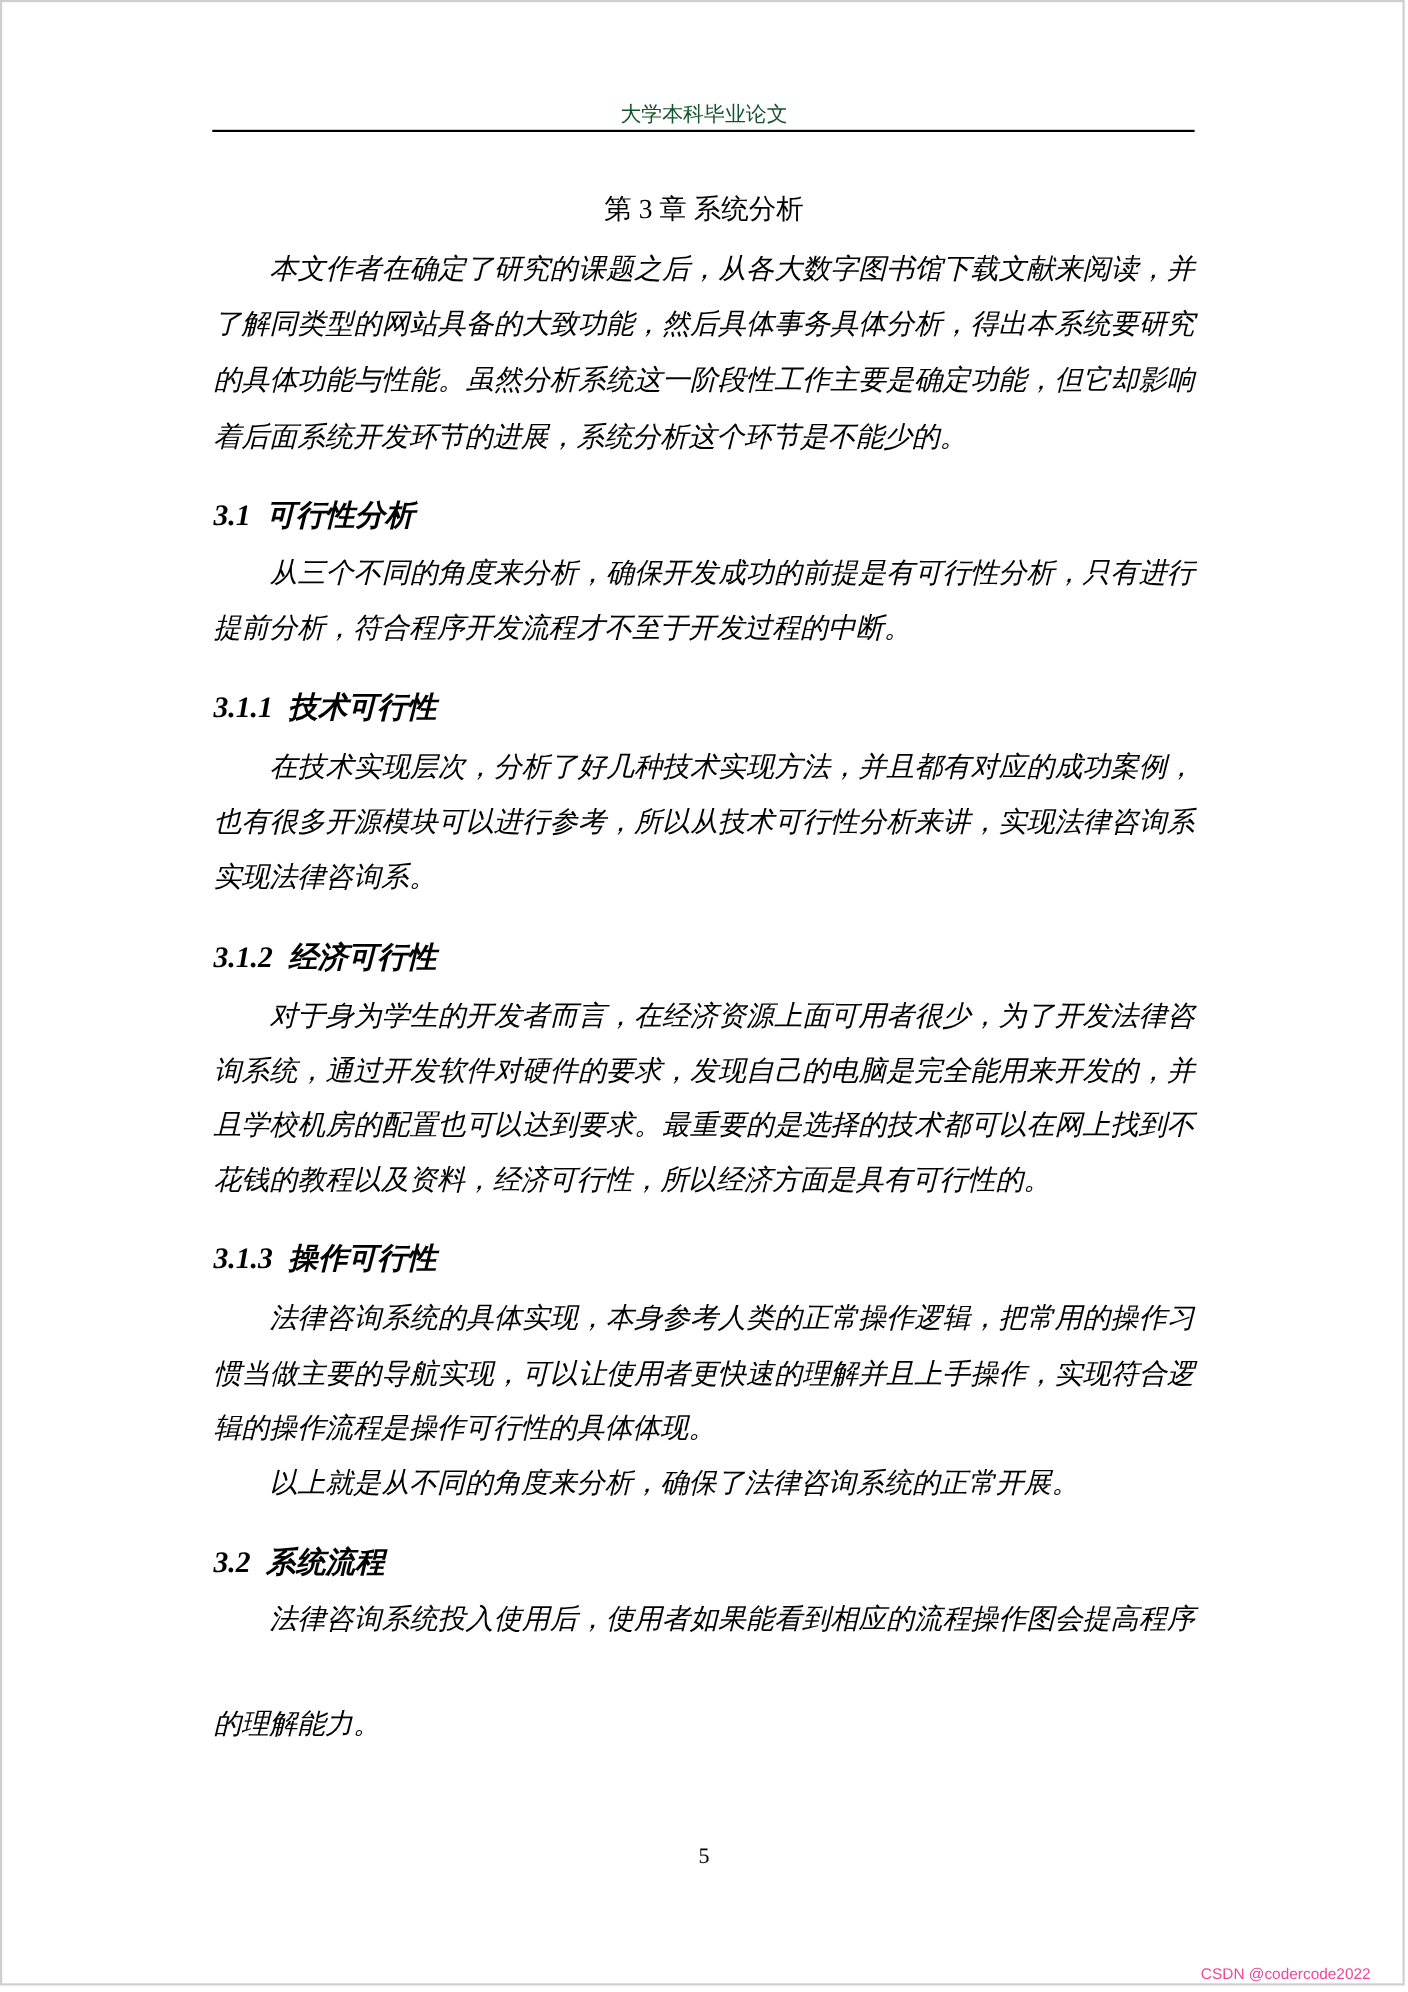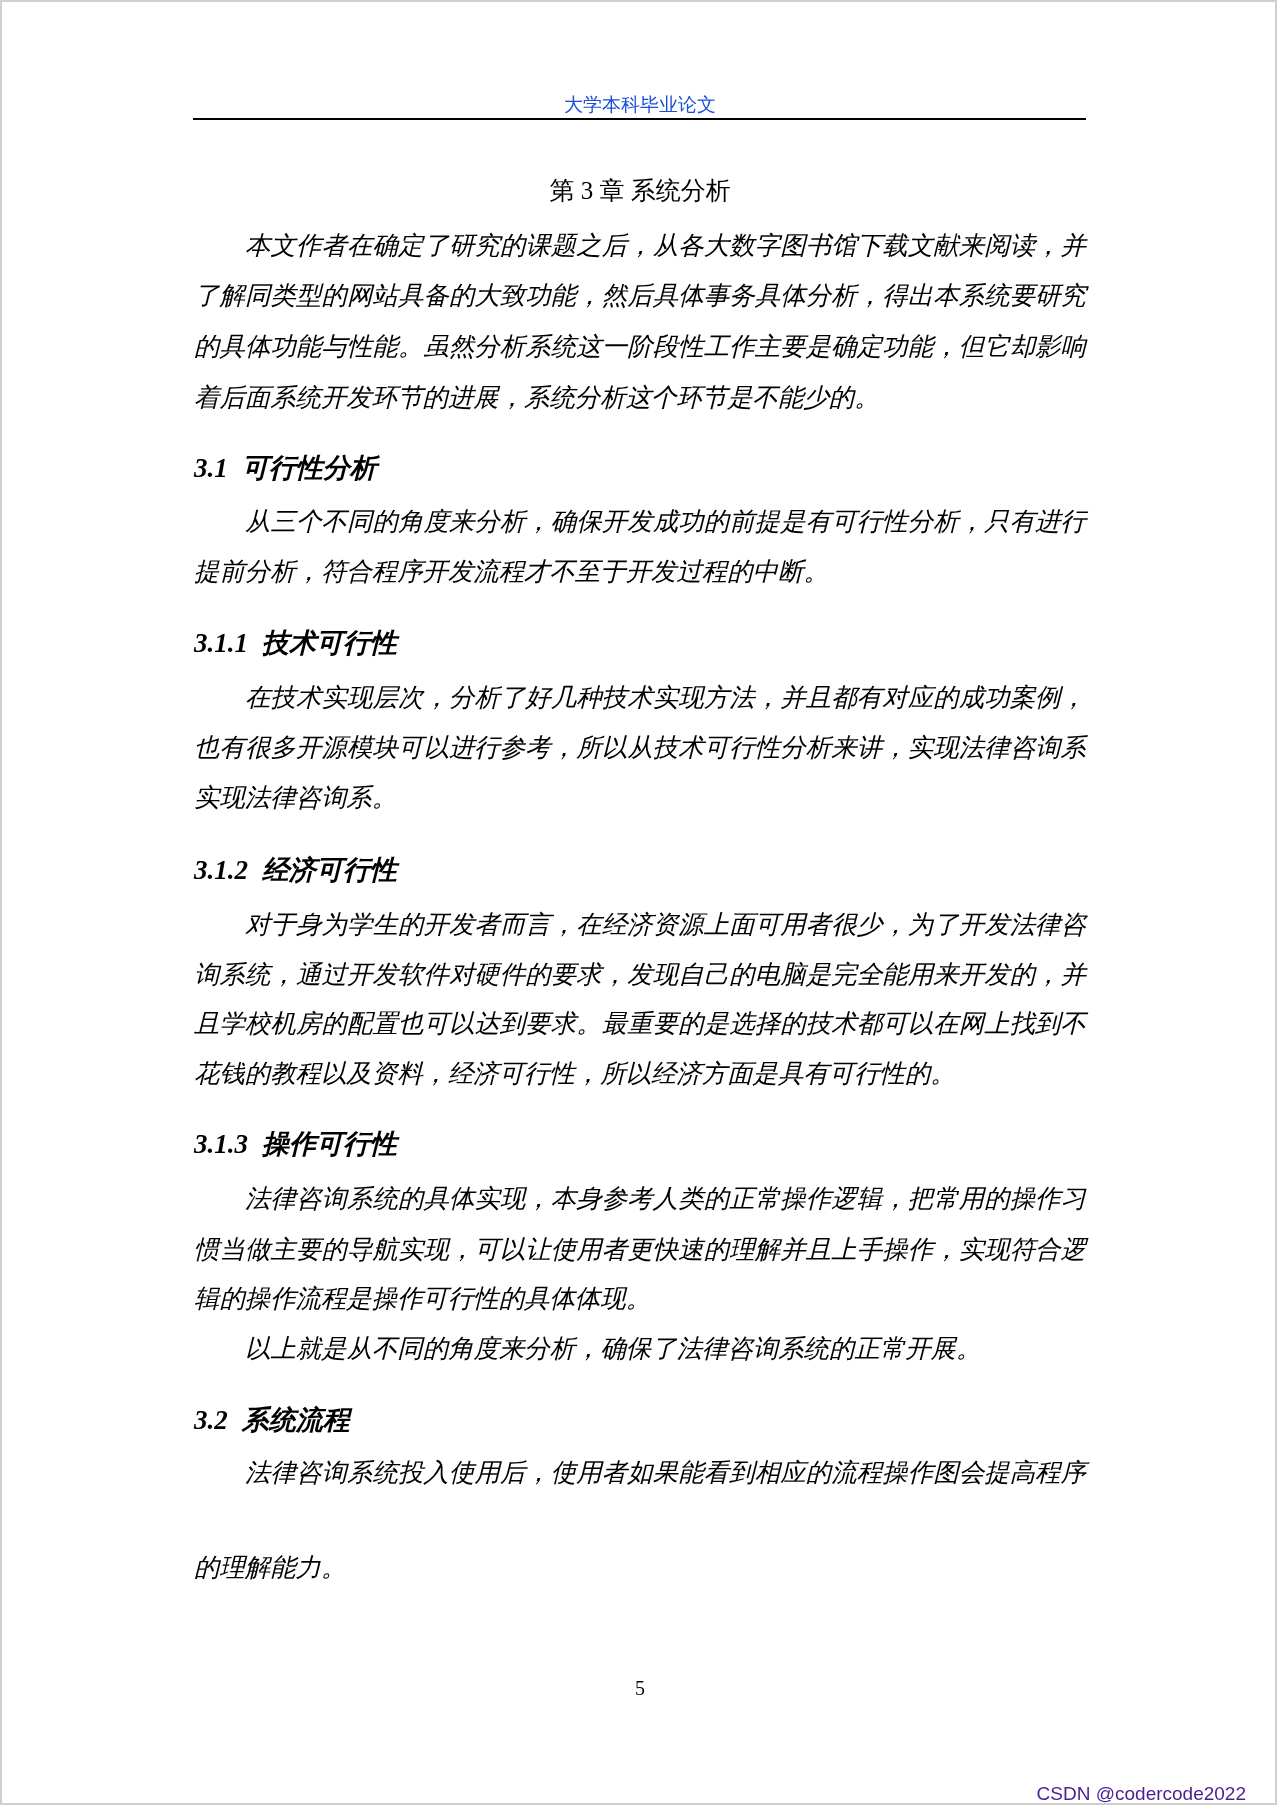--- a/index.html
+++ b/index.html
@@ -2,35 +2,35 @@
 <html><head>
 <meta charset="utf-8">
 <style>
   html, body { margin: 0; padding: 0; background: #ffffff; }
   body { width: 1280px; height: 1811px; position: relative; overflow: hidden;
          font-family: "Liberation Serif", "DejaVu Serif", serif; color: #000; }
   .frame { position: absolute; left: 0; top: 0; width: 1277px; height: 1805px;
            border-top: 2px solid #cfcfcf; border-left: 2px solid #cfcfcf;
            border-right: 2px solid #cfcfcf; border-bottom: 2px solid #cfcfcf; box-sizing: border-box; }
   .running-header { position: absolute; left: 0; width: 1280px; top: 92px; text-align: center;
-                    font-size: 19px; line-height: 26px; color: #1d4ed8; }
+                    font-size: 19px; line-height: 26px; color: #14532d; }
   .header-rule { position: absolute; left: 193px; width: 893px; top: 118px; height: 0;
                  border-top: 2px solid #000; }
   .chapter-title { position: absolute; left: 0; width: 1280px; top: 172px; text-align: center;
                    font-size: 25px; line-height: 38px; font-weight: normal; }
   .h2 { position: absolute; left: 194px; font-size: 27px; line-height: 36px; font-weight: bold; white-space: nowrap; font-style: italic; }
   .h2 .num { display: inline-block; margin-right: 14px; }
   .line { position: absolute; left: 194px; width: 892px; font-size: 25.4px; line-height: 34px;
           white-space: nowrap; overflow: visible; text-align: justify; text-align-last: justify; font-style: italic; }
   .line.indent { left: 245px; width: 841px; }
   .line.last { text-align-last: left; }
   .page-number { position: absolute; left: 0; width: 1280px; top: 1675px; text-align: center;
                  font-size: 20px; line-height: 26px; }
   .watermark { position: absolute; right: 34px; top: 1781px; font-family: "Liberation Sans", "DejaVu Sans", sans-serif;
-               font-size: 19px; line-height: 26px; color: #4c1d95; }
+               font-size: 14px; line-height: 26px; color: #ec4899; }
 </style>
 </head>
 <body>
 
 <div class="frame"></div>
 
 <div class="running-header">大学本科毕业论文</div>
 <div class="header-rule"></div>
 
 <div class="chapter-title">第 3 章  系统分析</div>

